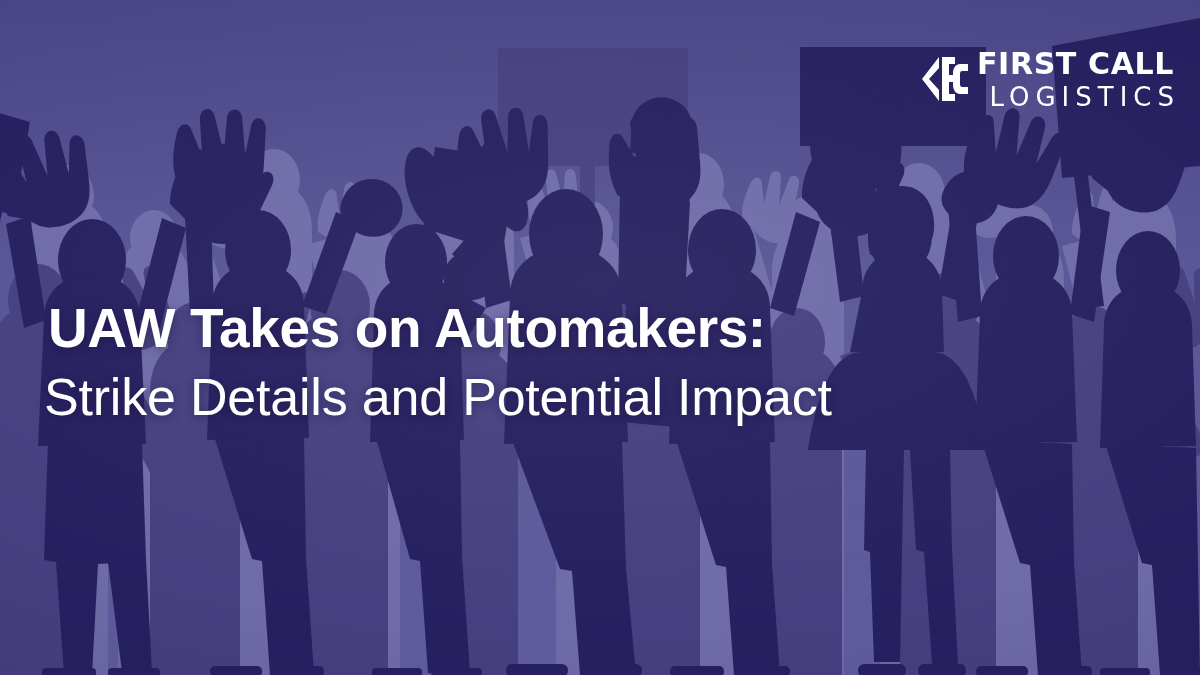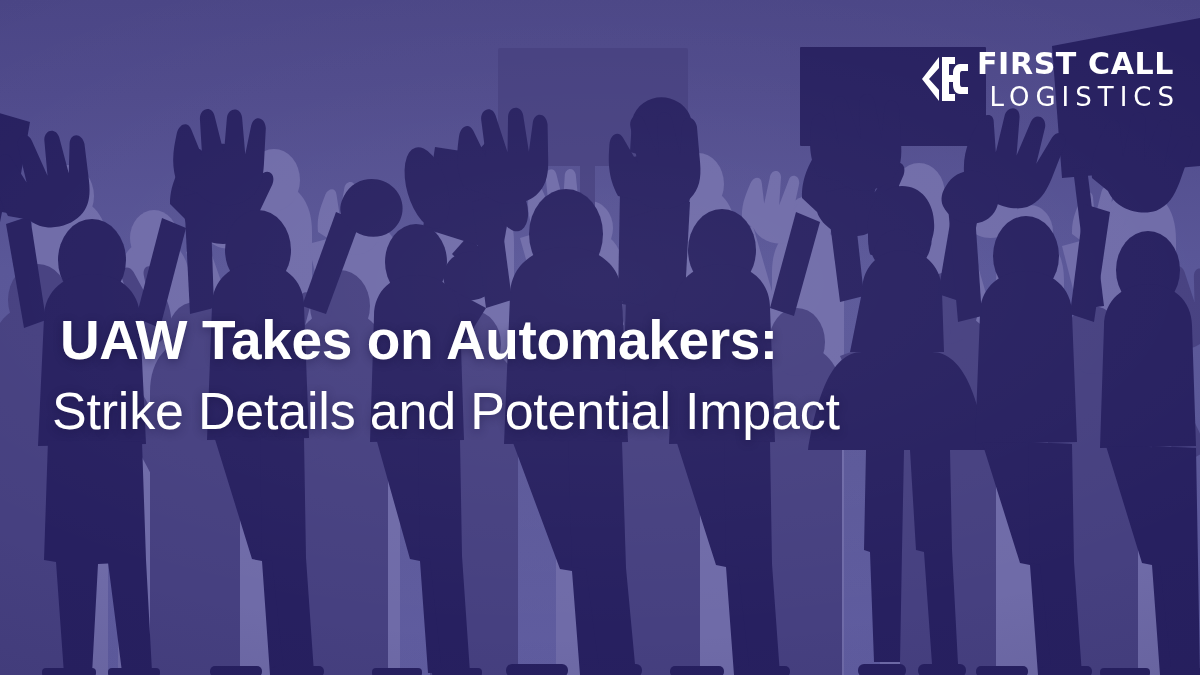--- a/index.html
+++ b/index.html
@@ -21,26 +21,26 @@
   .layer{position:absolute;inset:0;}
   .layer svg{position:absolute;left:0;top:0;width:1200px;height:675px;display:block;}
   .l-far   {opacity:1;}
   .l-mid   {opacity:1;}
   .l-near  {opacity:1;}
 
   
   .copy{position:absolute;left:44px;top:296px;width:900px;}
   .t1{
     color:#ffffff;font-size:55px;font-weight:700;letter-spacing:-0.4px;
-    line-height:1.02;margin:16px;white-space:nowrap;
+    line-height:1.02;margin:4px;white-space:nowrap;
     text-shadow:0 2px 10px rgba(18,14,55,.45);
   }
   .t2{
     color:#ffffff;font-size:52px;font-weight:300;letter-spacing:-0.2px;
-    line-height:1.05;margin:14px 0 0 8px;white-space:nowrap;
+    line-height:1.05;margin:14px 0 0 0;white-space:nowrap;
     text-shadow:0 2px 10px rgba(18,14,55,.45);
   }
 
   
   .logo{position:absolute;right:20px;top:48px;display:flex;align-items:center;gap:9px;}
   .logo-mark{width:46px;height:52px;flex:0 0 auto;}
   .logo-words{display:flex;flex-direction:column;line-height:1;}
   .logo-l1{
     color:#fff;font-size:31px;font-weight:700;letter-spacing:0.6px;
     font-family:"DejaVu Sans","Liberation Sans",sans-serif;

